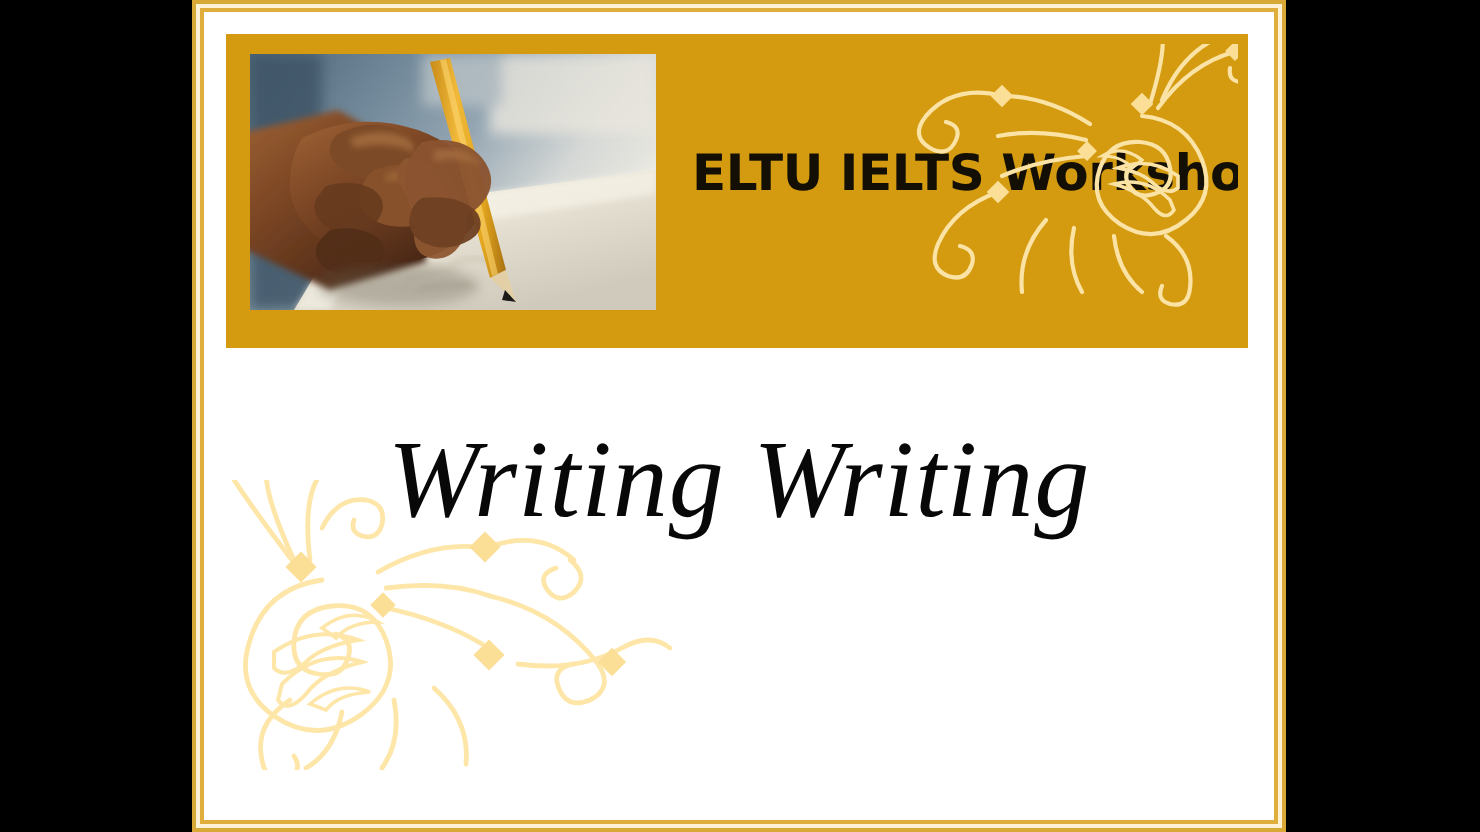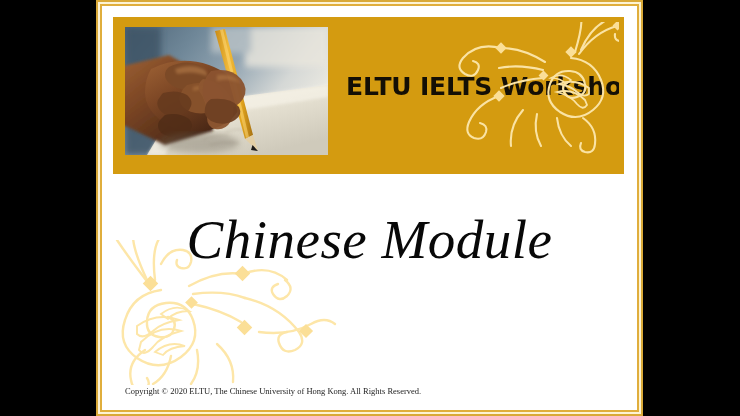--- a/index.html
+++ b/index.html
@@ -282,21 +282,21 @@
                 <rect x="76" y="58" width="7" height="7" transform="rotate(45 79.5 61.5)"></rect>
               </g>
             </svg>
           </div>
 
         </div>
       </div>
 
       <div id="slide-body">
 
-        <div id="module-title">Chinese Module</div>
+        <div id="module-title">Writing Writing</div>
 
         <div id="flourish-body">
           <svg viewBox="0 0 240 145" aria-hidden="true">
             <g fill="none" stroke="#fde6a8" stroke-width="2.4" stroke-linecap="round">
 
               <path d="M52 50 q-28 4 -36 30 q-8 24 12 38 q22 15 44 -1 q20 -15 12 -37 q-7 -19 -27 -17 q-18 2 -19 18 q-1 14 12 16 q12 2 15 -8 q3 -9 -6 -12"></path>
 
               <path d="M28 86 q20 -14 42 -6 q-18 3 -26 11 q-10 9 -16 3 Z" stroke-width="2"></path>
               <path d="M32 102 q18 -18 40 -11 q-20 5 -28 16 q-9 10 -14 3 Z" stroke-width="2"></path>
               <path d="M52 74 q14 -11 28 -3 q-14 0 -21 8 Z" stroke-width="1.8"></path>
@@ -323,18 +323,17 @@
             <g fill="#fbdf97">
               <rect x="36" y="38" width="11" height="11" transform="rotate(45 41.5 43.5)"></rect>
               <rect x="128" y="28" width="11" height="11" transform="rotate(45 133.5 33.5)"></rect>
               <rect x="130" y="82" width="11" height="11" transform="rotate(45 135.5 87.5)"></rect>
               <rect x="78" y="58" width="9" height="9" transform="rotate(45 82.5 62.5)"></rect>
               <rect x="192" y="86" width="10" height="10" transform="rotate(45 197 91)"></rect>
             </g>
           </svg>
         </div>
 
-        <div id="copyright">Copyright © 2020 ELTU, The Chinese University of Hong Kong. All Rights Reserved.</div>
       </div>
 
     </div>
   </div>
 </div>
 
 </body></html>

